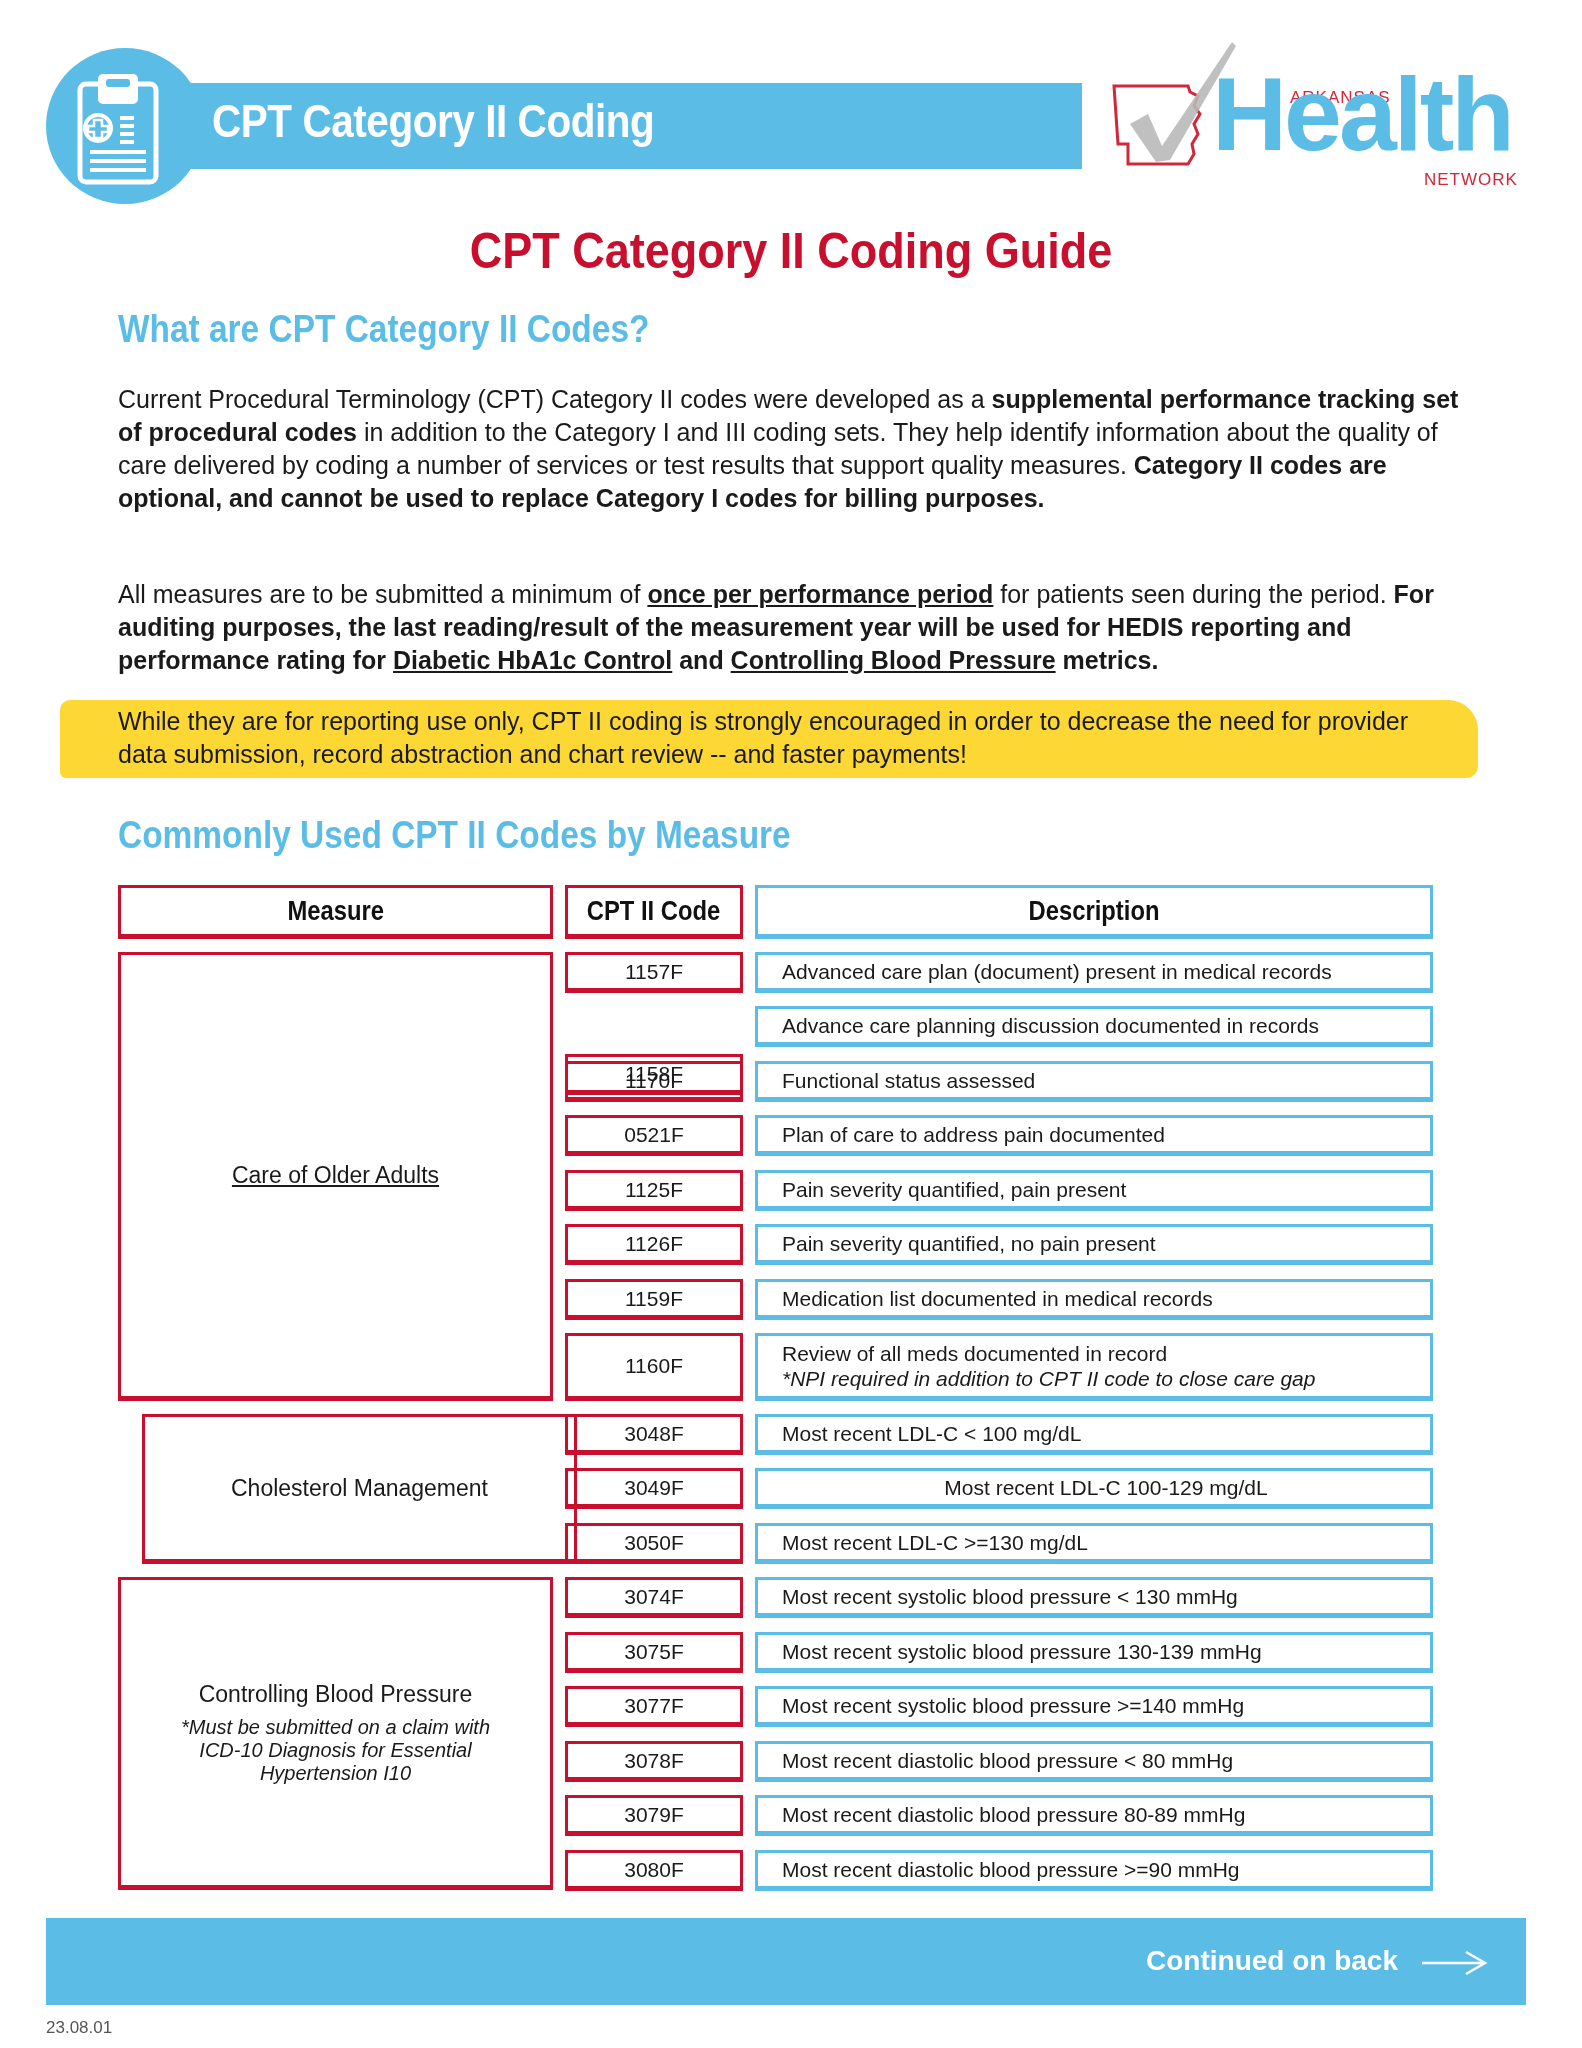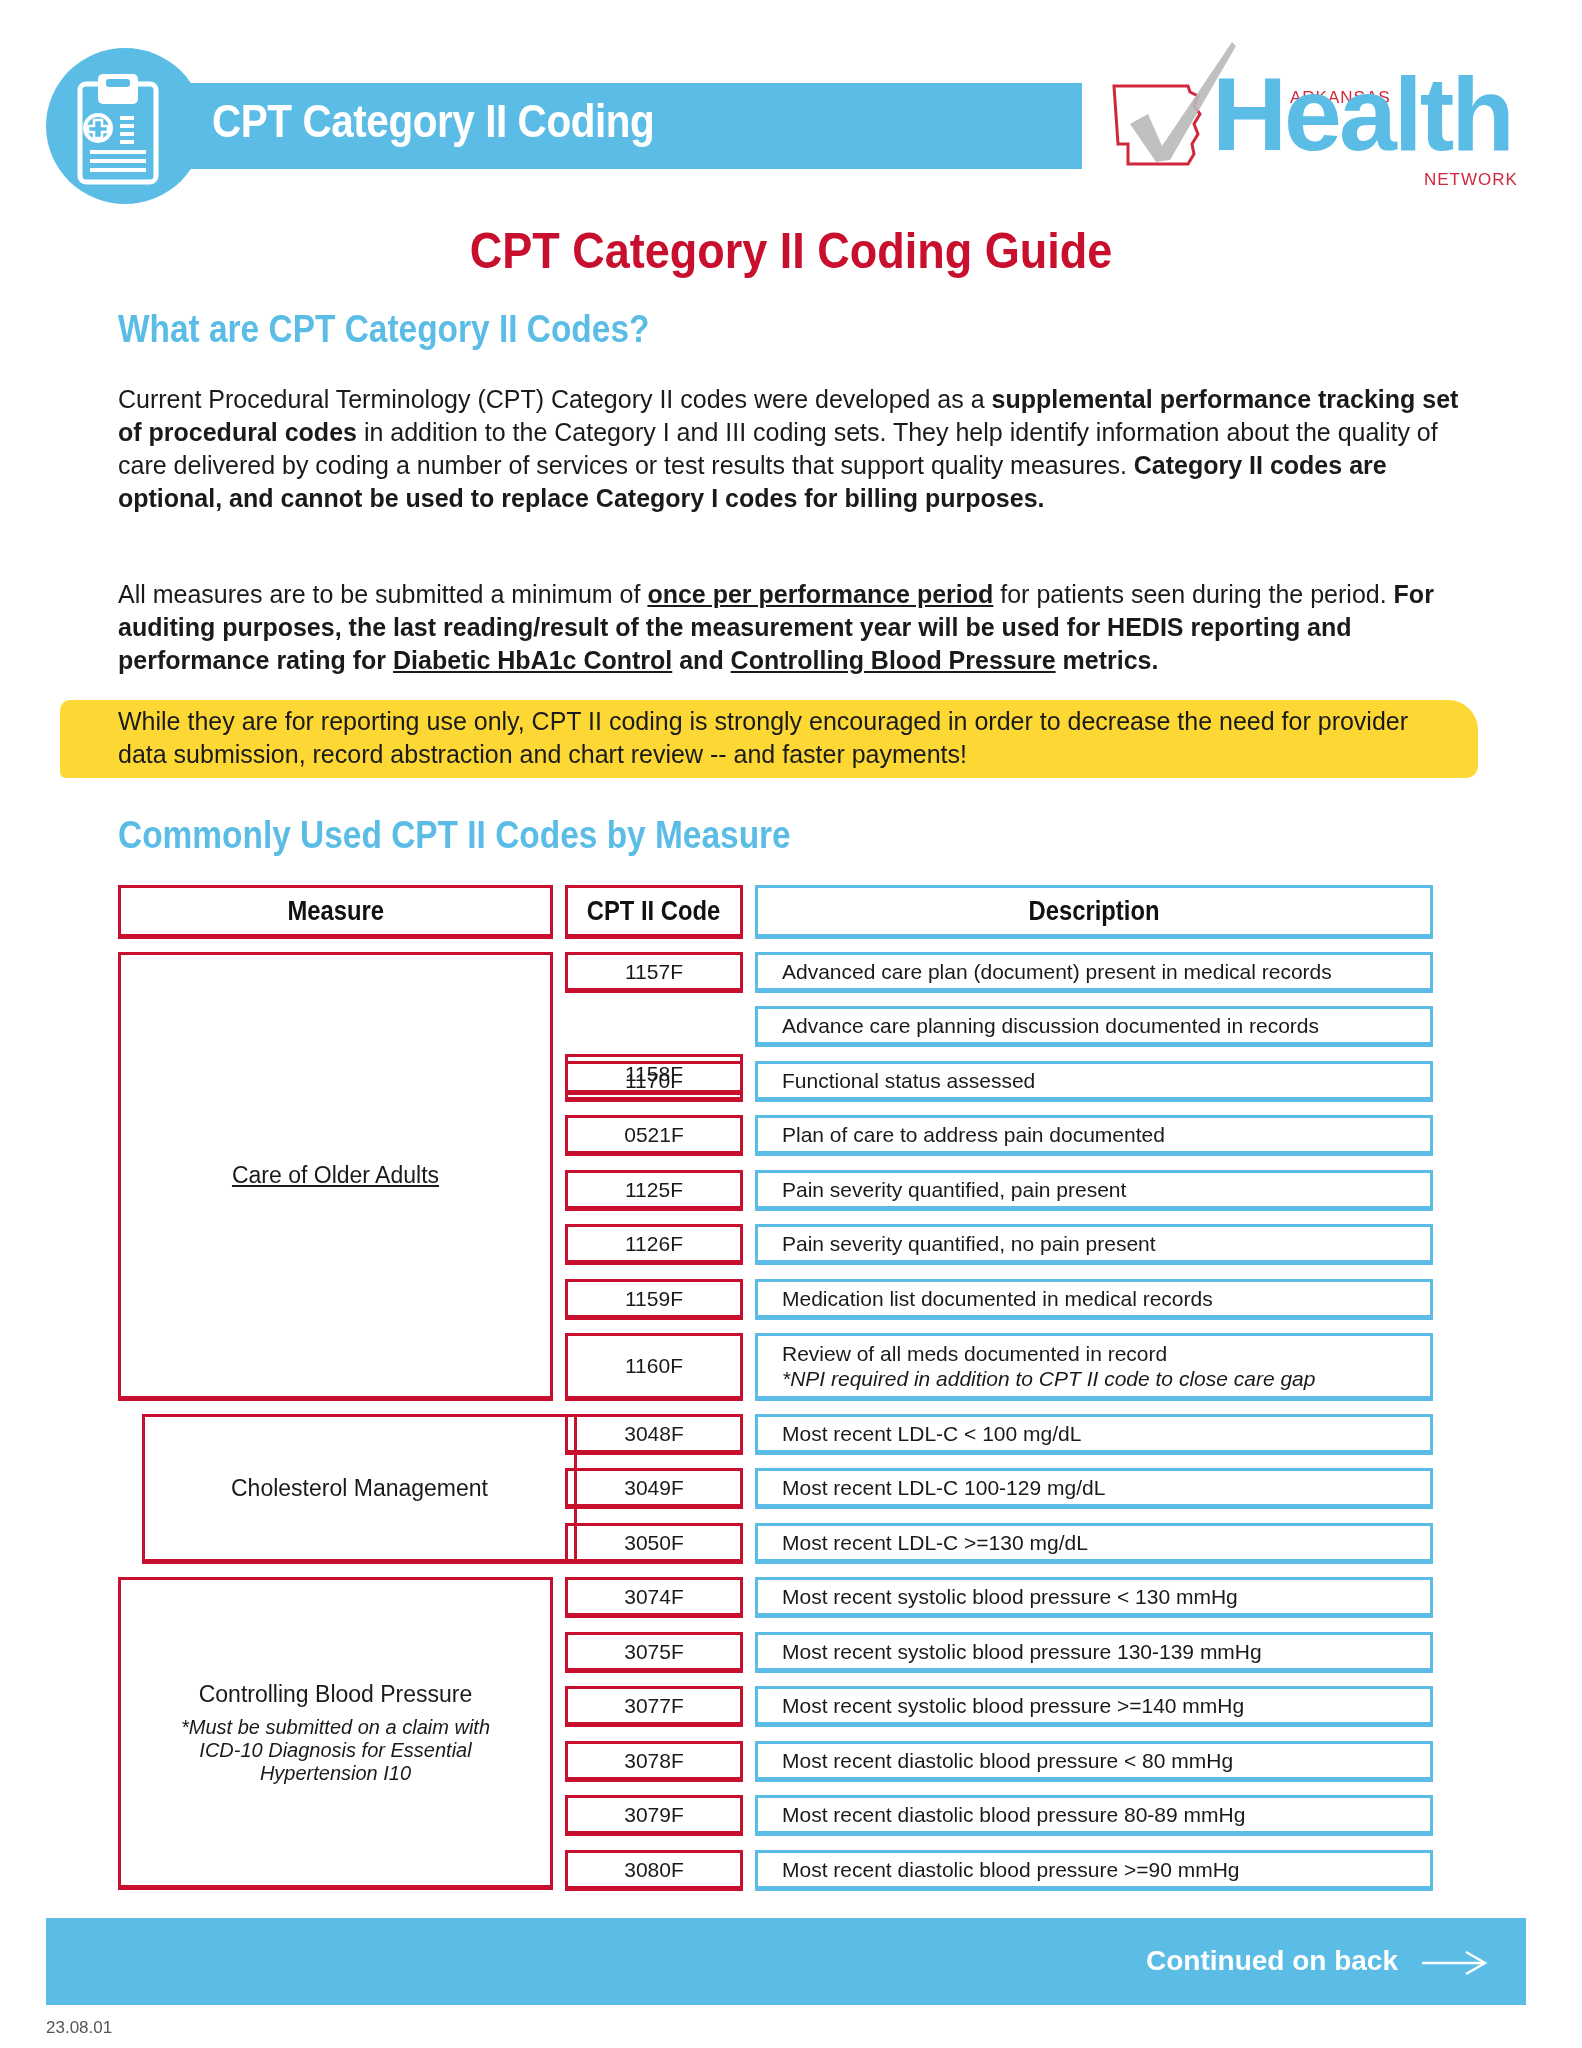--- a/index.html
+++ b/index.html
@@ -148,21 +148,21 @@
     <div class="cell red code-cell" style="left: 565px; top: 1333px; width: 178px; height: 68px;">1160F</div>
     <div class="cell blue desc-cell" style="left: 755px; top: 1333px; width: 678px; height: 68px;">
       <div>Review of all meds documented in record</div>
       <div class="desc-note">*NPI required in addition to CPT II code to close care gap</div>
     </div>
     <div class="cell red code-cell" style="left: 565px; top: 1414px; width: 178px; height: 41px;">3048F</div>
     <div class="cell blue desc-cell" style="left: 755px; top: 1414px; width: 678px; height: 41px;">
       <div>Most recent LDL-C &lt; 100 mg/dL</div>
     </div>
     <div class="cell red code-cell" style="left: 565px; top: 1468px; width: 178px; height: 41px;">3049F</div>
-    <div class="cell blue desc-cell" style="left: 755px; top: 1468px; width: 678px; height: 41px;">
+    <div class="cell blue desc-cell" style="left: 755px; top: 1468px; width: 678px; height: 41px; align-items: center;">
       <div>Most recent LDL-C 100-129 mg/dL</div>
     </div>
     <div class="cell red code-cell" style="left: 565px; top: 1523px; width: 178px; height: 41px;">3050F</div>
     <div class="cell blue desc-cell" style="left: 755px; top: 1523px; width: 678px; height: 41px;">
       <div>Most recent LDL-C &gt;=130 mg/dL</div>
     </div>
     <div class="cell red code-cell" style="left: 565px; top: 1577px; width: 178px; height: 41px;">3074F</div>
     <div class="cell blue desc-cell" style="left: 755px; top: 1577px; width: 678px; height: 41px;">
       <div>Most recent systolic blood pressure &lt; 130 mmHg</div>
     </div>

